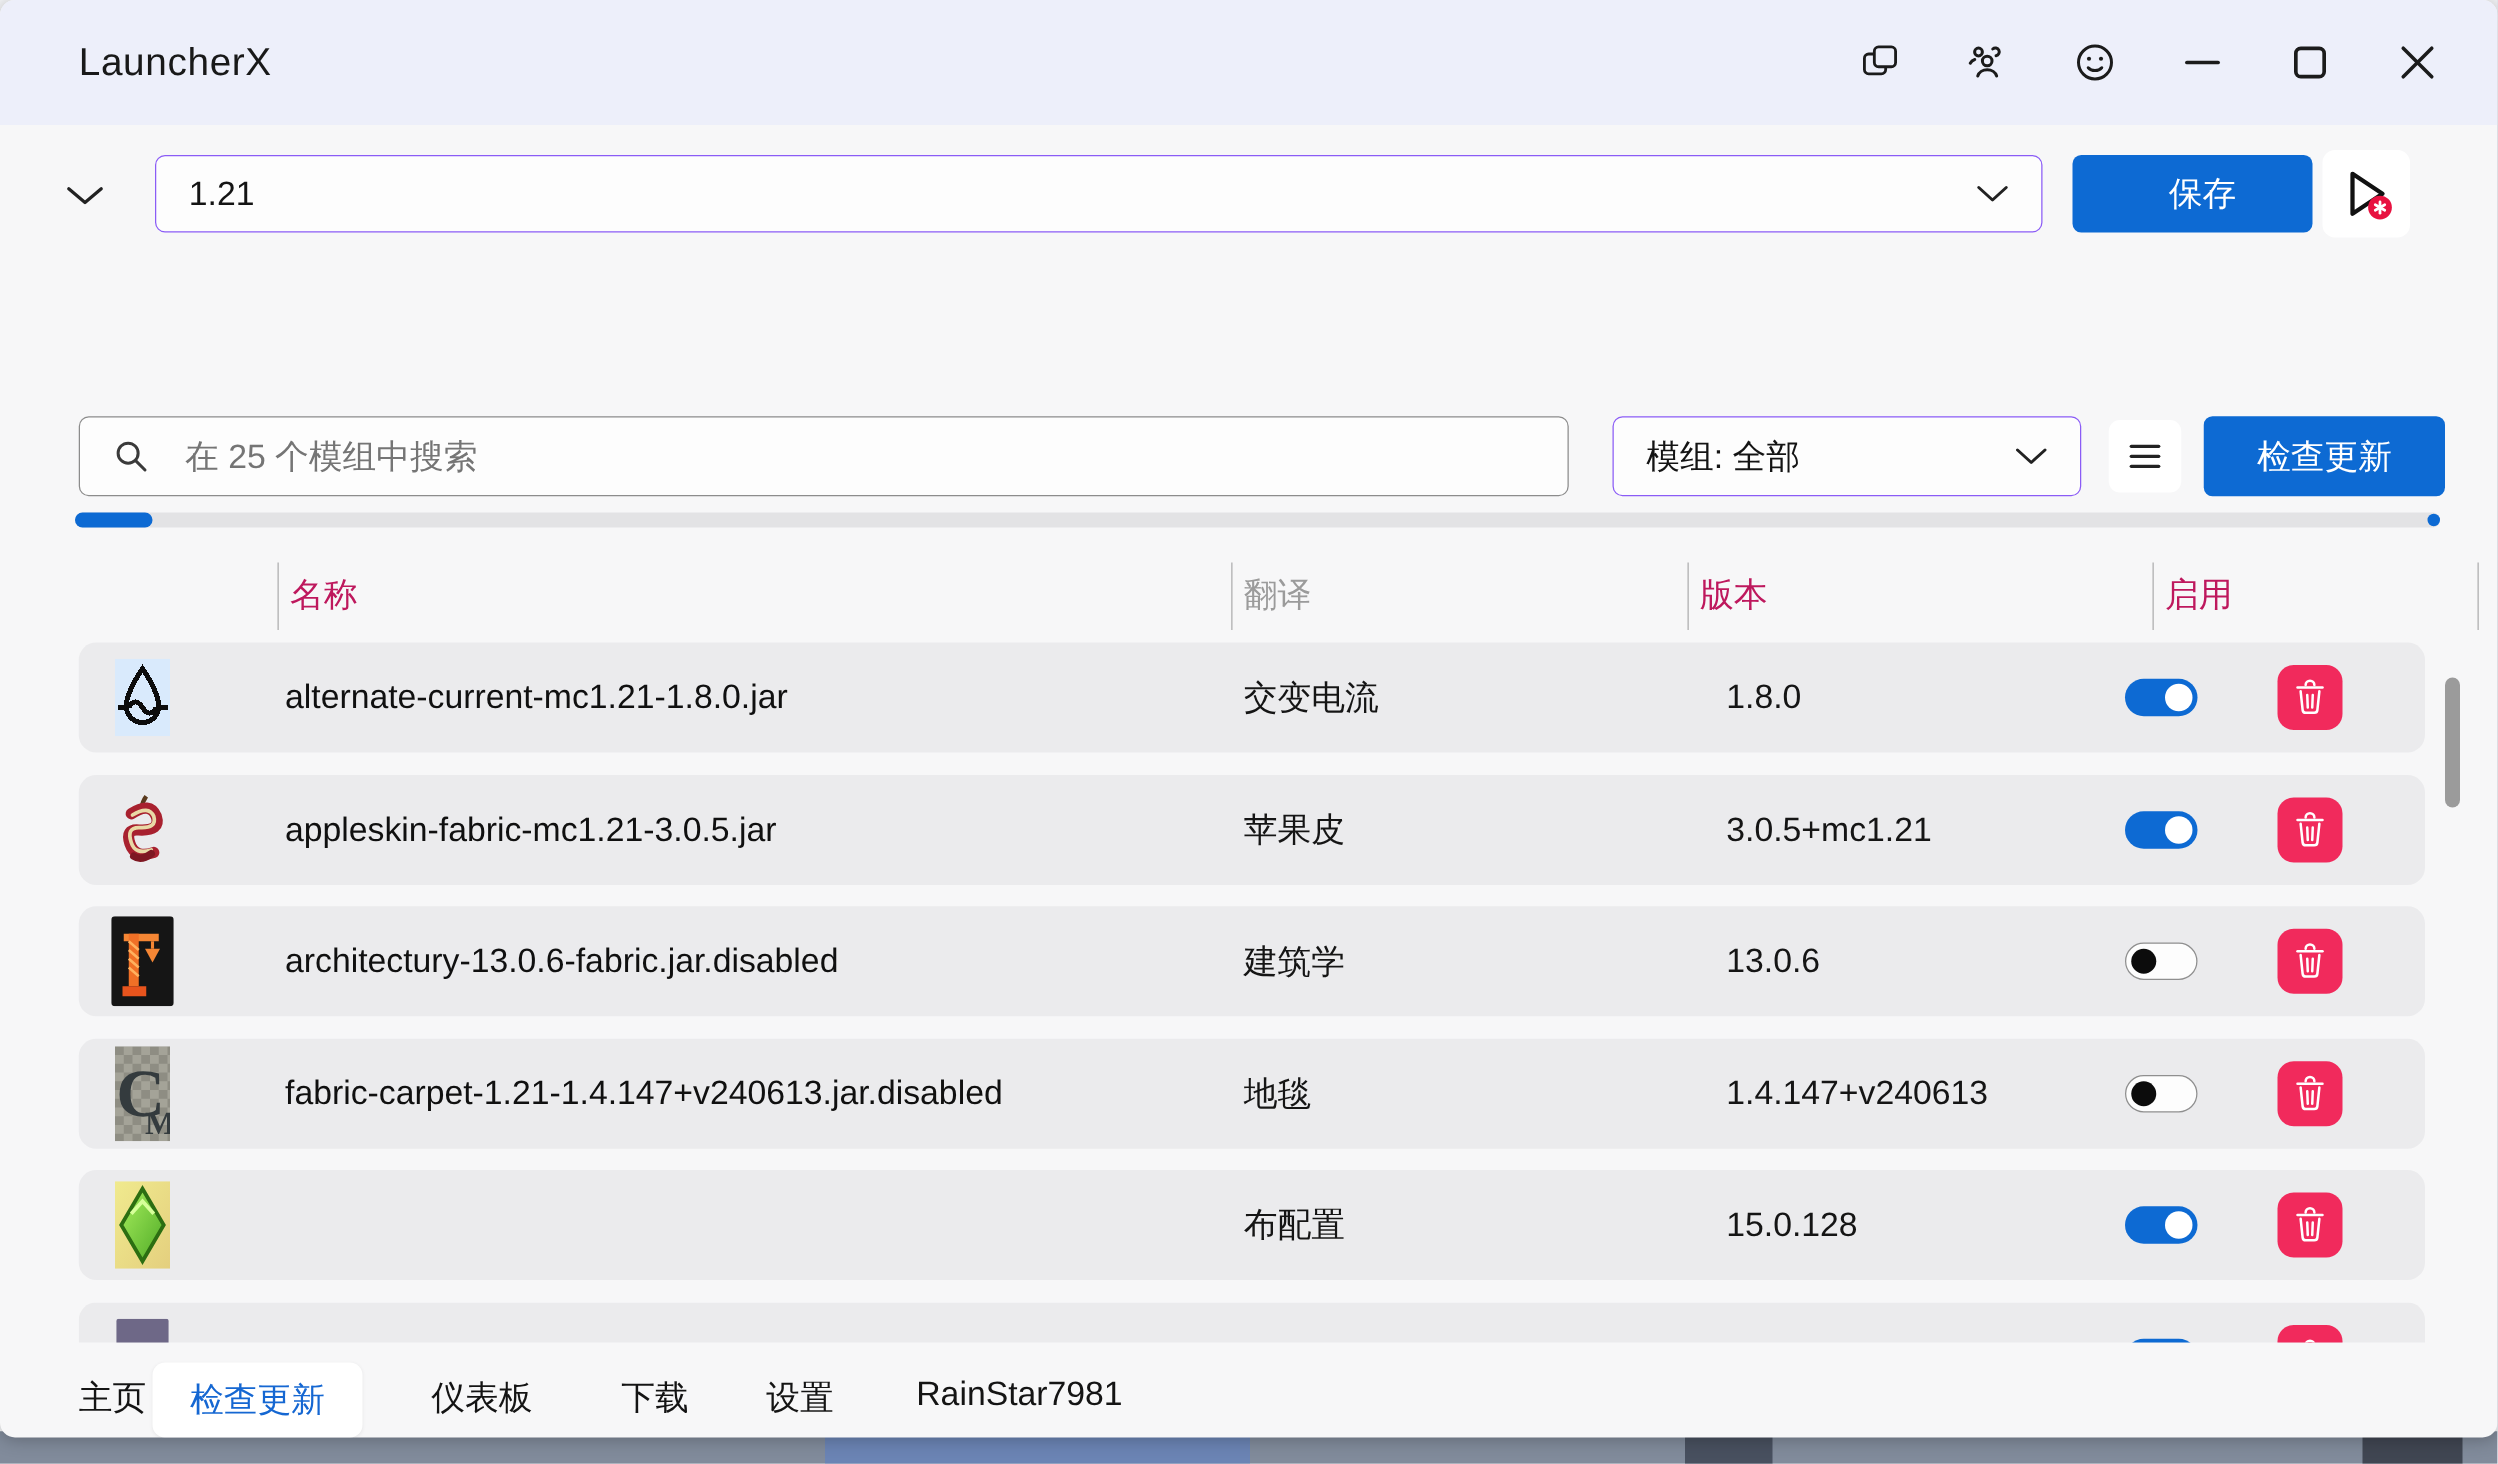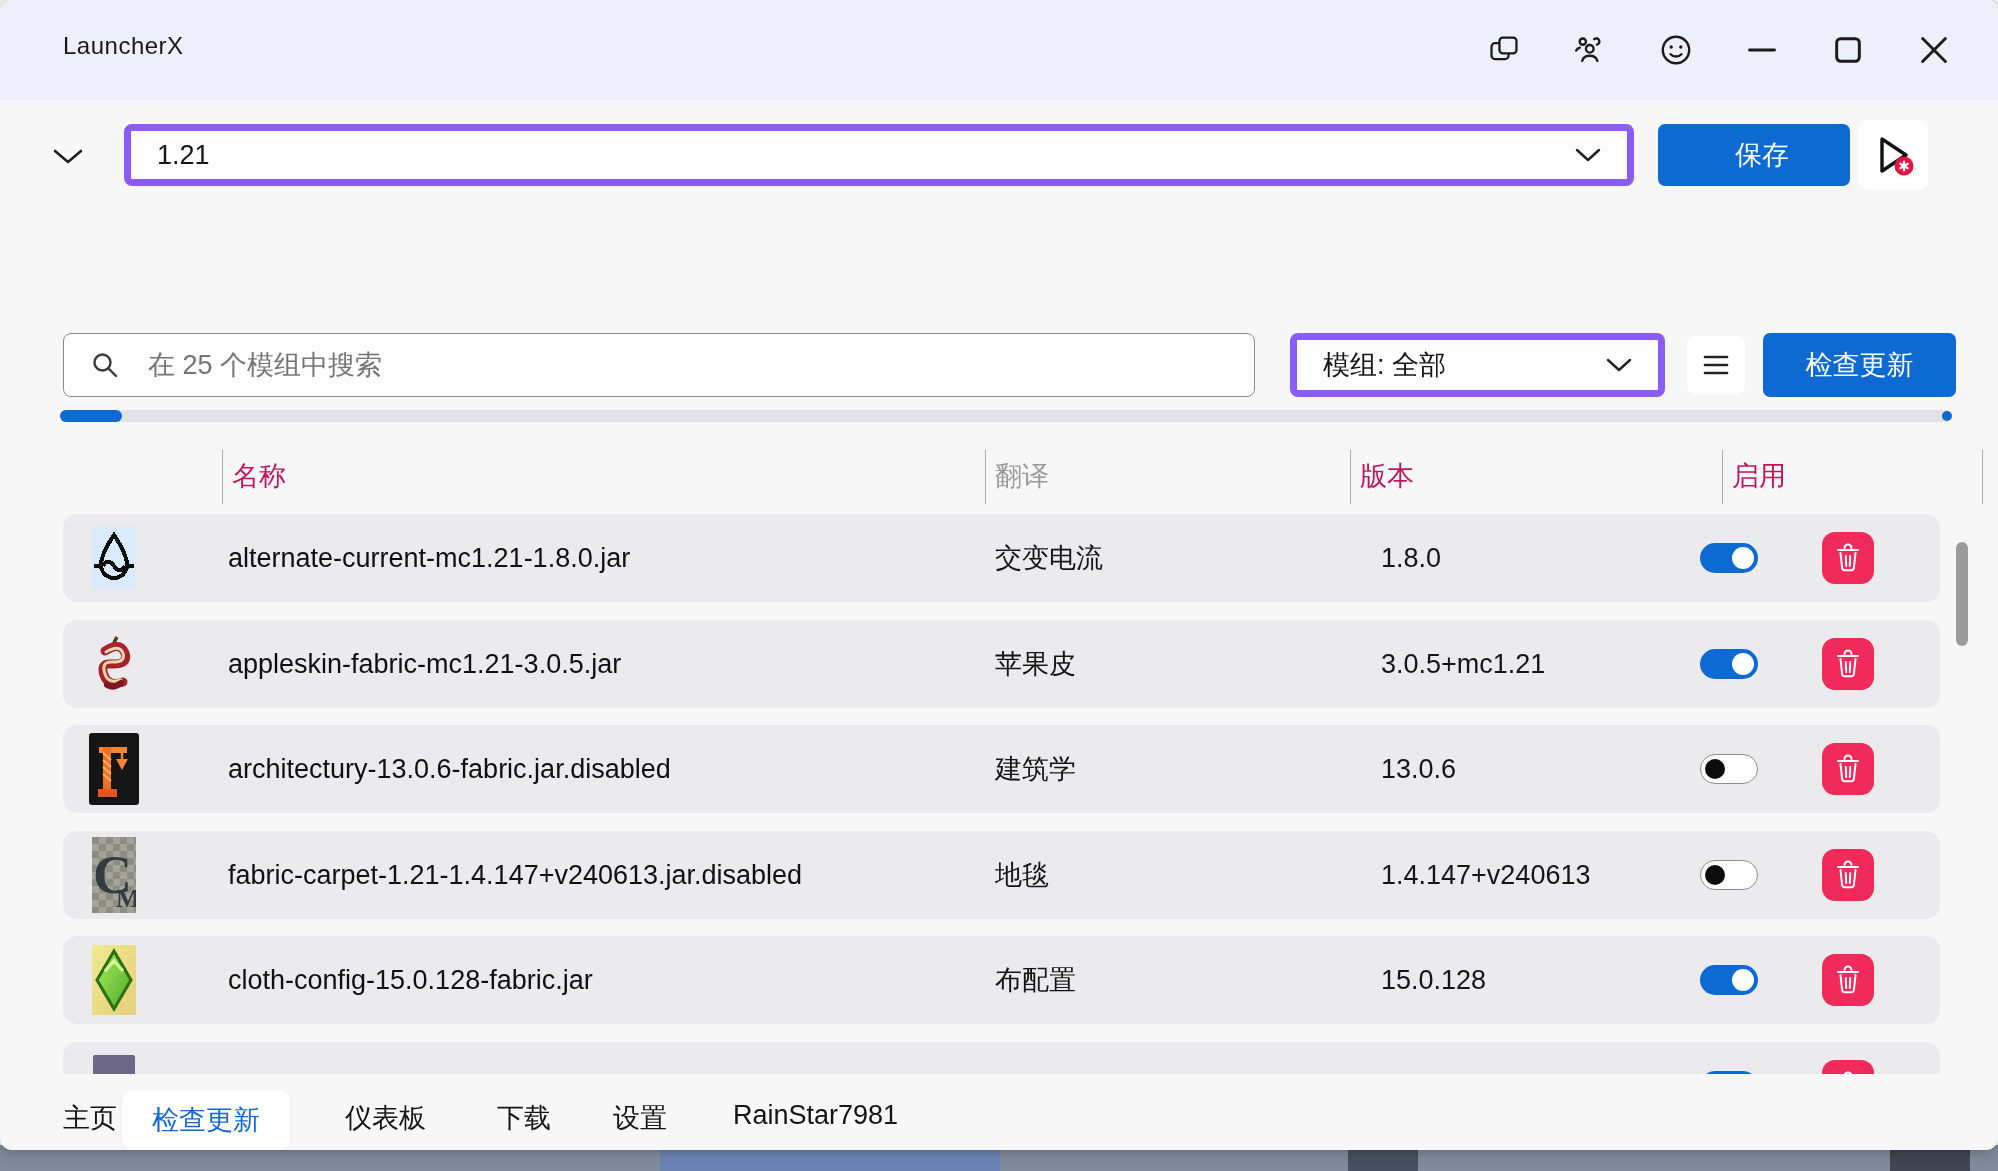--- a/index.html
+++ b/index.html
@@ -10,28 +10,28 @@
   
   .bg-strip { position:absolute; left:0; right:0; bottom:0; height:26px; background:#818b9b; }
   .bg-blob { position:absolute; top:0; height:26px; }
 
   .window { position:absolute; left:0; top:0; width:1998px; height:1150px;
             background:#f7f7f8; border-radius:12px; overflow:hidden;
             box-shadow:0 2px 14px rgba(0,0,0,.25); }
 
   
   .titlebar { position:absolute; left:0; top:0; width:100%; height:100px; background:#edeffa; }
-  .app-title { position:absolute; left:63px; top:32px; font-size:24px; color:#191919; letter-spacing:.5px; }
+  .app-title { position:absolute; left:63px; top:32px; font-size:31px; color:#191919; letter-spacing:.5px; }
   .tb-icons { position:absolute; right:44px; top:30px; display:flex; gap:46px; align-items:center; }
   .tb-btn { width:40px; height:40px; display:flex; align-items:center; justify-content:center; cursor:default; }
 
   
   .collapse-chevron { position:absolute; left:46px; top:138px; width:44px; height:36px;
                       display:flex; align-items:center; justify-content:center; }
-  .combo { position:absolute; background:#fdfdfd; border:7px solid #8b5cf6; border-radius:8px;
+  .combo { position:absolute; background:#fdfdfd; border:1px solid #8b5cf6; border-radius:8px;
            display:flex; align-items:center; }
   .combo-version { left:124px; top:124px; width:1510px; height:62px; }
   .combo-text { font-size:27px; color:#141414; margin-left:26px; }
   .combo-chev { position:absolute; right:24px; top:50%; transform:translateY(-50%); }
 
   .btn-blue { position:absolute; background:#0d6ad3; border-radius:7px; color:#fff;
               display:flex; align-items:center; justify-content:center; font-size:27px; }
   .save-btn { left:1658px; top:124px; width:192px; height:62px;padding-left:16px; }
   .play-btn { position:absolute; left:1858px; top:120px; width:70px; height:70px; background:#fff;
               border-radius:10px; display:flex; align-items:center; justify-content:center; }
@@ -352,21 +352,20 @@
             <linearGradient id="gem" x1="0" y1="0" x2="1" y2="1">
               <stop offset="0" stop-color="#a8ef5e"></stop>
                 <stop offset="1" stop-color="#4faa26"></stop>
             </linearGradient>
           </defs>
           <rect x="0" y="0" width="44" height="70" fill="url(#clothbg)"></rect>
           <polygon points="22,6 39,35 22,64 5,35" fill="url(#gem)" stroke="#2c6e12" stroke-width="3"></polygon>
           <polyline points="13,26 22,16 31,26" fill="none" stroke="#d7ff9a" stroke-width="3"></polyline>
         </svg>
       </div>
-      <div class="cell-name">cloth-config-15.0.128-fabric.jar</div>
       <div class="cell-trans">布配置</div>
       <div class="cell-ver">15.0.128</div>
       <div class="toggle on">
           <div class="knob"></div>
         </div>
       <div class="delete-btn">
         <svg width="26" height="30" viewBox="0 0 26 30" fill="none" stroke="#fff" stroke-width="2" stroke-linecap="round">
           <path d="M9.5,5 a3.5,3.5 0 0 1 7,0"></path>
           <line x1="3" y1="7" x2="23" y2="7"></line>
           <path d="M5.5,10 l1.6,15 a2.5,2.5 0 0 0 2.5,2.2 h6.8 a2.5,2.5 0 0 0 2.5,-2.2 L20.5,10"></path>

